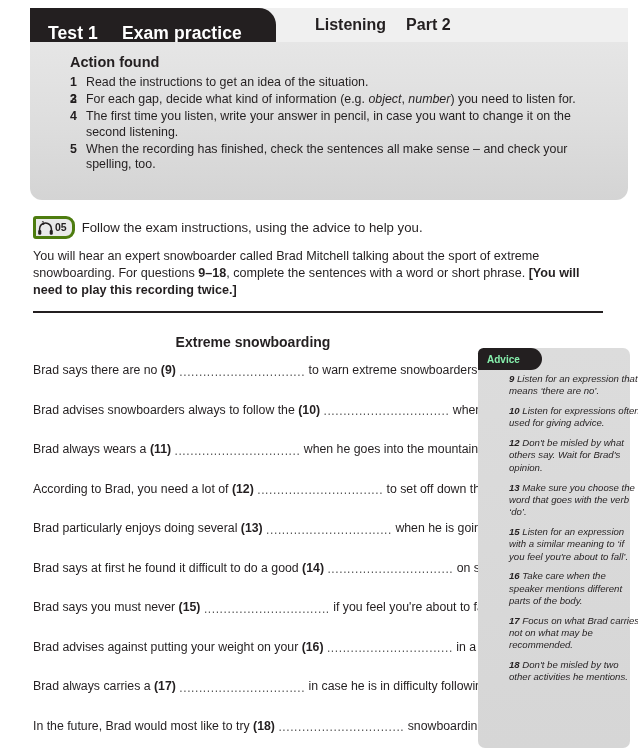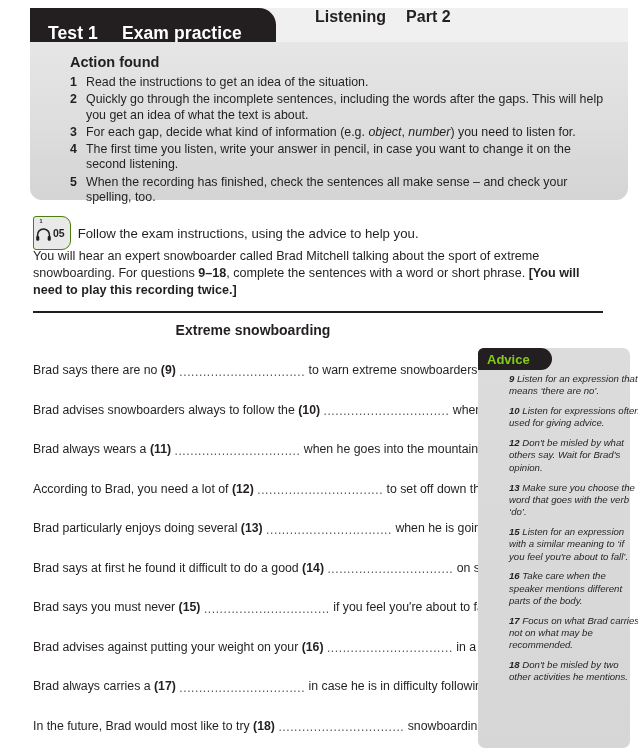--- a/index.html
+++ b/index.html
@@ -43,21 +43,21 @@
     font-size: 17.5px;
     font-weight: bold;
     letter-spacing: 0.1px;
   }
   .header-right {
     position: absolute;
     left: 285px;
     top: 0;
     height: 34px;
     display: flex;
-    align-items: flex-start;
+    align-items: center;
     gap: 20px;
   }
   .header-right span {
     color: #231f20;
     font-size: 16px;
     font-weight: bold;
   }
 
   
   .action-panel {
@@ -105,23 +105,23 @@
     left: 33px;
     top: 216px;
     display: flex;
     align-items: center;
     gap: 7px;
   }
   .audio-badge {
     position: relative;
     display: inline-flex;
     align-items: center;
-    height: 34px;
+    height: 23px;
     background: #e9e9e9;
-    border: 1px solid #4d7c0f;
+    border: 3px solid #4d7c0f;
     border-radius: 3px 9px 9px 3px;
     padding: 0 5px 0 2px;
     box-sizing: border-box;
   }
   .headphone-ico {
     position: relative;
     width: 15px;
     height: 13px;
     margin-right: 2px;
   }
@@ -165,21 +165,21 @@
     top: 311px;
     width: 570px;
     height: 1.5px;
     background: #231f20;
   }
 
   
   .task-title {
     position: absolute;
     left: 33px;
-    top: 322px;
+    top: 334px;
     width: 440px;
     text-align: center;
     font-size: 14px;
     font-weight: bold;
     color: #231f20;
   }
 
   
   .questions {
     position: absolute;
@@ -221,22 +221,22 @@
     top: 0;
     height: 22px;
     background: #231f20;
     border-radius: 7px 14px 14px 0;
     padding: 0 22px 0 9px;
     display: flex;
     align-items: center;
     box-sizing: border-box;
   }
   .advice-tab span {
-    color: #84cc16;
-    font-size: 13px;
+    color: #86efac;
+    font-size: 10px;
     font-weight: bold;
   }
   .advice-list {
     position: absolute;
     left: 0;
     top: 25px;
     width: 152px;
     padding: 0 10px 0 9px;
     box-sizing: border-box;
     margin-left: 22px;
@@ -269,21 +269,20 @@
 
 <div class="action-panel">
   <div class="action-title">Action found</div>
   <ul class="action-list">
     <li>
       <span class="num">1</span>
       <span>Read the instructions to get an idea of the situation.</span>
     </li>
     <li>
       <span class="num">2</span>
-      <span>Quickly go through the incomplete sentences, including the words after the gaps. This will help you get an idea of what the text is about.</span>
     </li>
     <li>
       <span class="num">3</span>
       <span>For each gap, decide what kind of information (e.g. </span><i>object</i><span>, </span><i>number</i><span>) you need to listen for.</span>
     </li>
     <li>
       <span class="num">4</span>
       <span>The first time you listen, write your answer in pencil, in case you want to change it on the second listening.</span>
     </li>
     <li>

